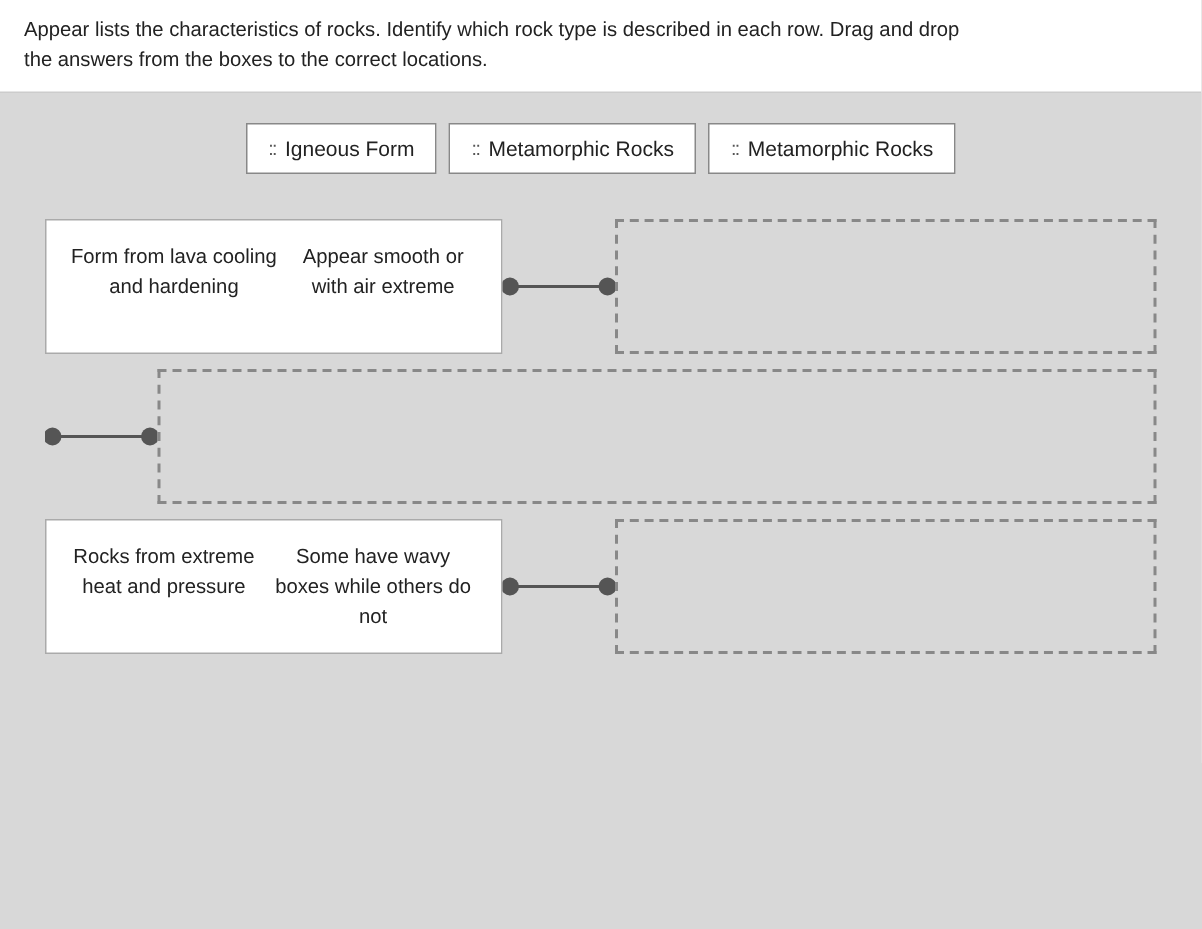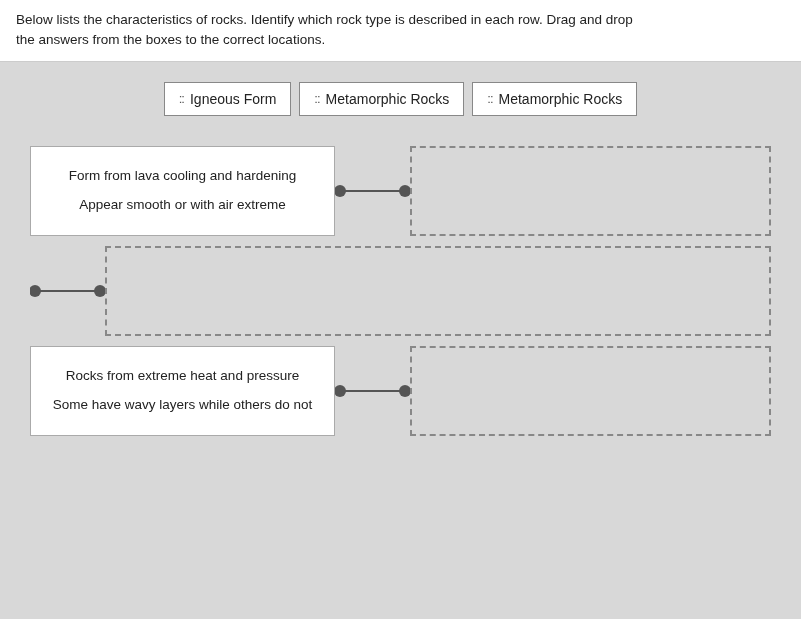--- a/index.html
+++ b/index.html
@@ -65,21 +65,21 @@
     }
 
     .match-clue {
       width: 305px;
       background: #fff;
       border: 1px solid #aaa;
       padding: 14px 16px;
       text-align: center;
       min-height: 90px;
       display: flex;
-      flex-direction: column;
+      flex-direction: row;
       justify-content: center;
       gap: 8px;
       flex-shrink: 0;
     }
 
     .match-clue p {
       font-size: 13.5px;
       line-height: 1.5;
     }
 
@@ -95,21 +95,21 @@
       flex: 1;
       min-height: 90px;
       border: 2px dashed #888;
       background: transparent;
     }
   </style>
 </head>
 <body>
 
 <div class="instruction-bar">
-  <span>Below lists the characteristics of rocks. Identify which rock type is described in each row. Drag and drop</span><br>
+  <span>Appear lists the characteristics of rocks. Identify which rock type is described in each row. Drag and drop</span><br>
   <span>the answers from the boxes to the correct locations.</span>
 </div>
 
 <div class="main-area">
 
   <div class="answer-boxes-row">
     <div class="answer-box">
       <span class="drag-icon">::</span>
       <span>Igneous Form</span>
     </div>
@@ -147,21 +147,21 @@
           <circle cx="5" cy="15" r="6" fill="#555"></circle>
           <circle cx="70" cy="15" r="6" fill="#555"></circle>
         </svg>
       </div>
       <div class="match-drop"></div>
     </div>
 
     <div class="match-row">
       <div class="match-clue">
         <p>Rocks from extreme heat and pressure</p>
-        <p>Some have wavy layers while others do not</p>
+        <p>Some have wavy boxes while others do not</p>
       </div>
       <div class="match-connector">
         <svg viewBox="0 0 75 30" xmlns="http://www.w3.org/2000/svg">
           <line x1="5" y1="15" x2="70" y2="15" stroke="#555" stroke-width="2"></line>
           <circle cx="5" cy="15" r="6" fill="#555"></circle>
           <circle cx="70" cy="15" r="6" fill="#555"></circle>
         </svg>
       </div>
       <div class="match-drop"></div>
     </div>

